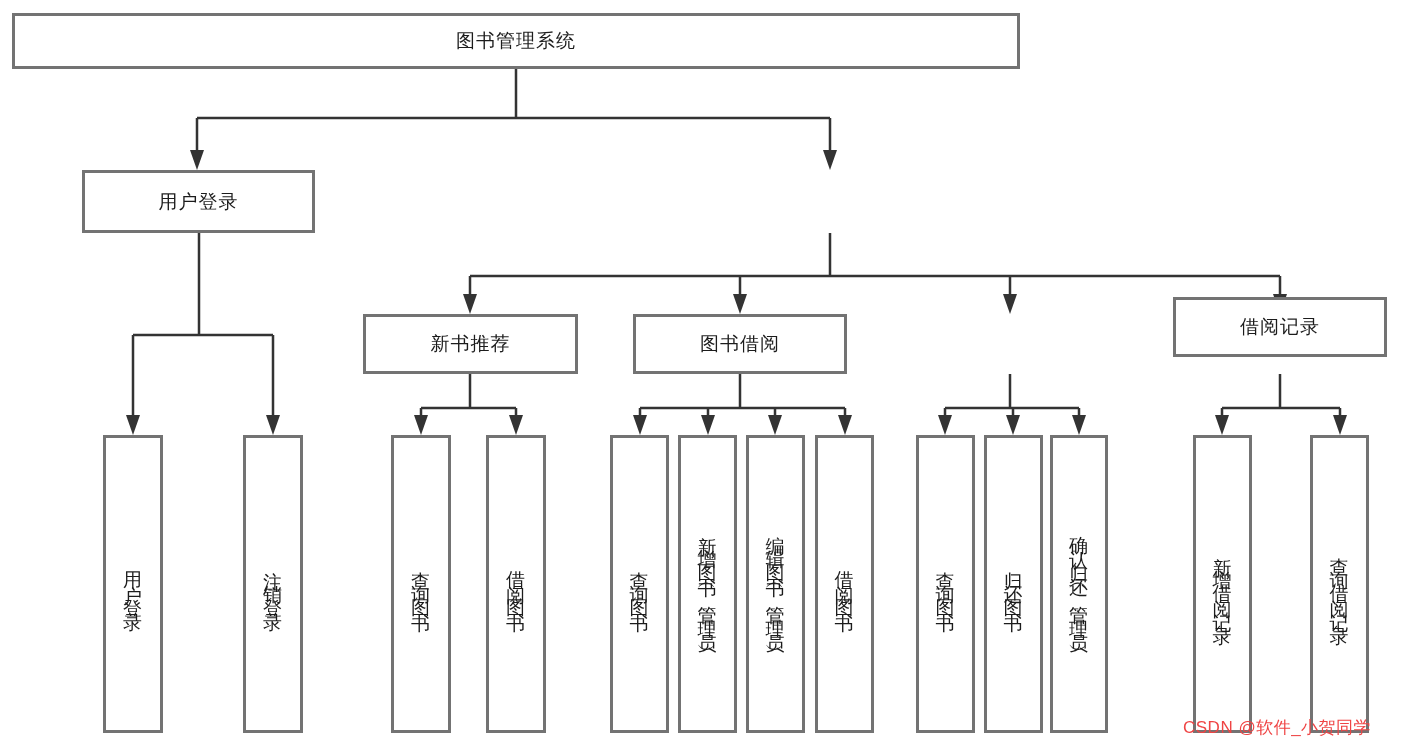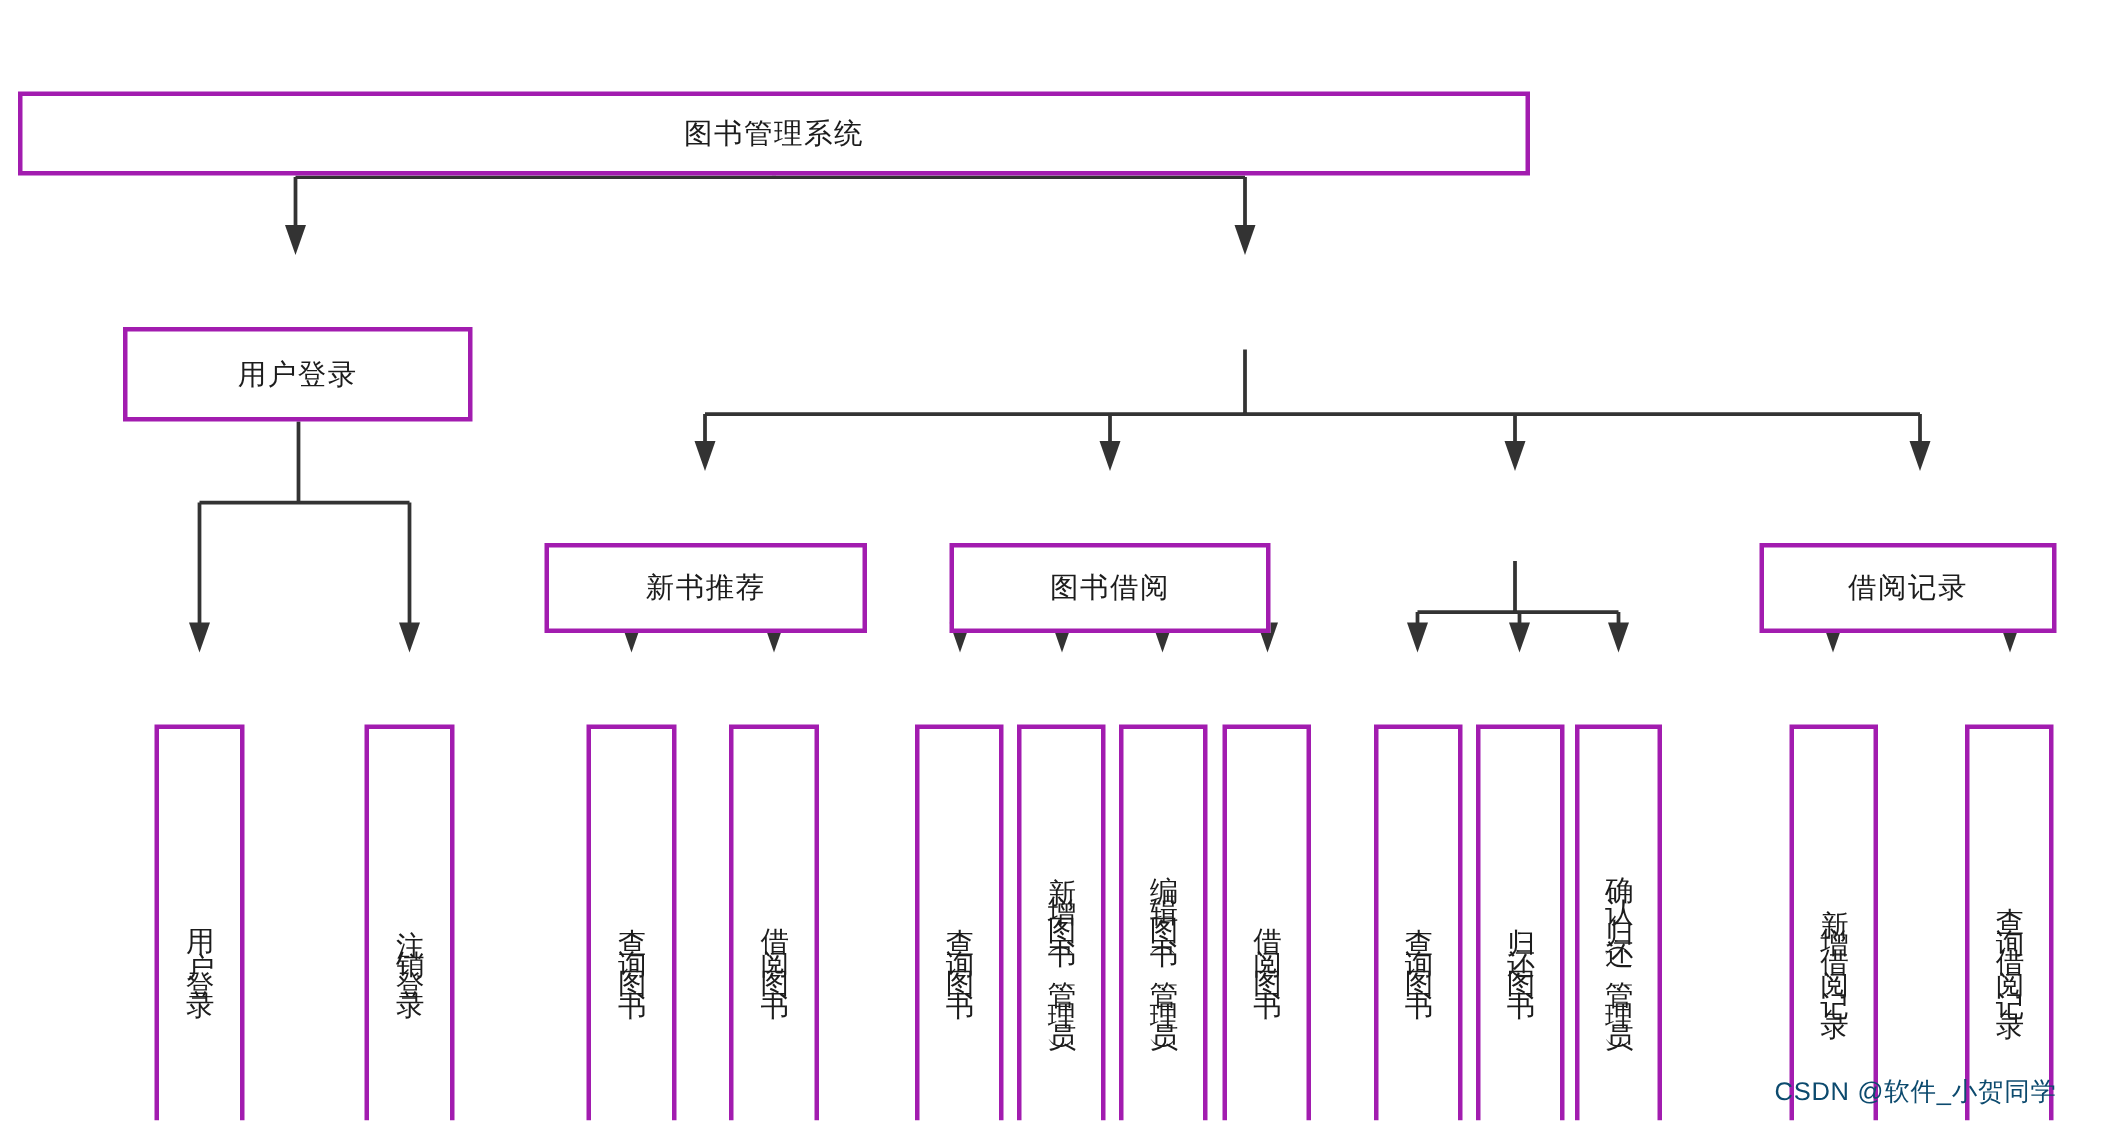--- a/index.html
+++ b/index.html
@@ -7,28 +7,27 @@
     position:relative;
     width:1405px;height:747px;
     background:#ffffff;
     font-family:"Liberation Sans","DejaVu Sans",sans-serif;
     color:#1c1c1c;
     overflow:hidden;
   }
   .box{
     position:absolute;
     box-sizing:border-box;
-    border:3px solid #a21caf;
+    border:3px solid #737373;
     background:#ffffff;
     display:flex;
     align-items:center;
     justify-content:center;
     font-size:19px;
     color:#1c1c1c;
-    margin-top:48px;
   }
   .box.h span{
     letter-spacing:1px;
     white-space:nowrap;
   }
   .box.v span{
     writing-mode:vertical-rl;
     text-orientation:mixed;
     letter-spacing:14px;
     line-height:1;
@@ -38,21 +37,21 @@
     position:absolute;
     left:0;top:0;
     width:1405px;height:747px;
     pointer-events:none;
   }
   #watermark{
     position:absolute;
     left:1183px;top:716px;
     font-size:17px;
     letter-spacing:0.5px;
-    color:#0c4a6e;
+    color:#ef4444;
     white-space:nowrap;
   }
 </style>
 </head>
 <body>
 
 <div id="canvas">
 
   <svg id="connectors" viewBox="0 0 1405 747" xmlns="http://www.w3.org/2000/svg">
     <g stroke="#333333" stroke-width="2.5" fill="none">
@@ -108,21 +107,21 @@
   <div class="box h" style="left:82px;top:170px;width:233px;height:63px">
     <span>用户登录</span>
   </div>
 
   <div class="box h" style="left:363px;top:314px;width:215px;height:60px">
     <span>新书推荐</span>
   </div>
   <div class="box h" style="left:633px;top:314px;width:214px;height:60px">
     <span>图书借阅</span>
   </div>
-  <div class="box h" style="left:1173px;top:314px;width:198px;height:60px">
+  <div class="box h" style="left:1173px;top:297px;width:214px;height:60px">
     <span>借阅记录</span>
   </div>
 
   <div class="box v" style="left:103px;top:435px;width:60px;height:298px">
     <span>用户登录</span>
   </div>
   <div class="box v" style="left:243px;top:435px;width:60px;height:298px">
     <span>注销登录</span>
   </div>
 

